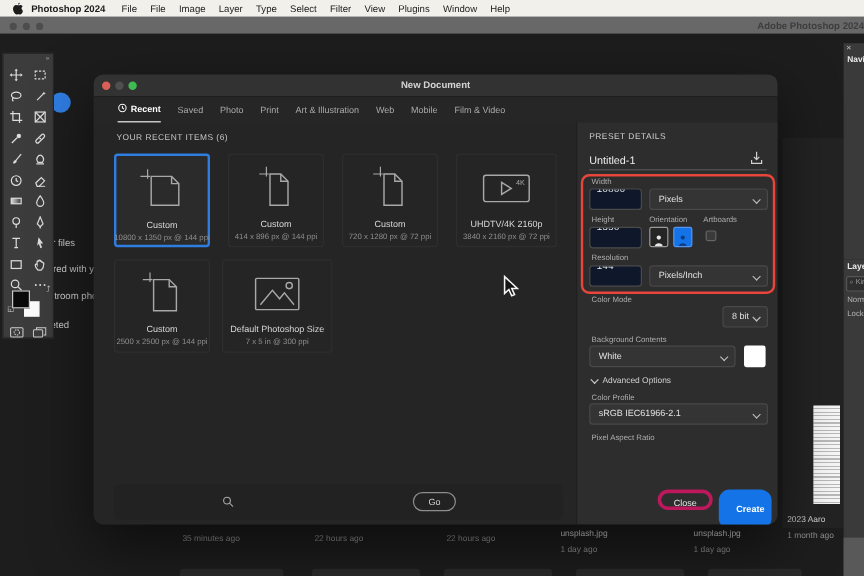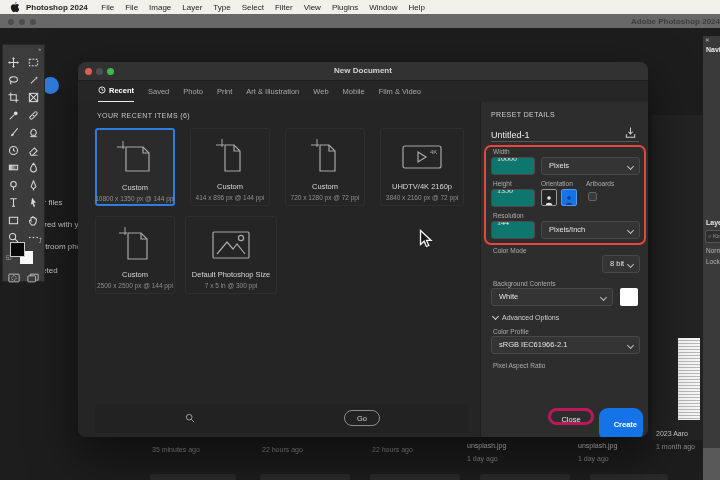--- a/index.html
+++ b/index.html
@@ -72,22 +72,22 @@
         background:transparent;color:#d4d4d4;font-size:7.5px;line-height:14px;text-align:center;box-sizing:border-box;}
   
   .preset-panel{position:absolute;left:402px;top:40px;width:168px;height:335px;background:#2d2d2d;border-left:1px solid #1f1f1f;box-sizing:border-box;}
   .pp-title{position:absolute;left:10px;top:9px;font-size:7px;letter-spacing:.4px;color:#cfcfcf;}
   .doc-name-row{position:absolute;left:10px;top:22px;width:148px;height:17px;border-bottom:1px solid #565656;}
   .doc-name{font-size:9px;color:#ececec;line-height:15px;}
   .save-icon{position:absolute;right:2px;top:1px;}
   .save-icon svg{stroke:#d0d0d0;stroke-width:1.1;fill:none;}
   .red-box{position:absolute;left:3px;top:43px;width:158px;height:96px;border:2.5px solid #e8453c;border-radius:7px;z-index:9;pointer-events:none;}
   .fld-label{position:absolute;font-size:6.5px;color:#adadad;white-space:nowrap;}
-  .num-input{position:absolute;width:44px;height:18px;background:#0f766e;border:1px solid #4a4a4a;border-radius:3px;
-        color:#ececec;font-size:8px;padding:0 0 16px 5px;box-sizing:border-box;font-family:Liberation Serif, serif;outline:none;}
+  .num-input{position:absolute;width:44px;height:18px;background:#0f172a;border:1px solid #4a4a4a;border-radius:3px;
+        color:#ececec;font-size:8px;padding:0 0 16px 5px;box-sizing:border-box;font-family:Liberation Mono, monospace;outline:none;}
   .dropdown{position:absolute;height:18px;background:#343434;border:1px solid #484848;border-radius:3px;box-sizing:border-box;
         font-size:7.5px;color:#e3e3e3;line-height:16px;padding-left:7px;white-space:nowrap;overflow:hidden;}
   .chev{position:absolute;right:6px;top:6px;width:4px;height:4px;border-right:1.2px solid #bdbdbd;border-bottom:1.2px solid #bdbdbd;transform:rotate(45deg);}
   .orient-btn{position:absolute;width:16px;height:17px;border-radius:2px;box-sizing:border-box;display:flex;align-items:flex-end;justify-content:center;}
   .orient-portrait{background:#252525;border:1.5px solid #9a9a9a;}
   .orient-landscape{background:#1473e6;border:1.5px solid #5795ef;}
   .checkbox{position:absolute;width:9px;height:9px;background:#3a3a3a;border:1px solid #646464;border-radius:2px;box-sizing:border-box;}
   .white-swatch{position:absolute;width:18px;height:18px;background:#ffffff;border-radius:2px;}
   .adv-row{position:absolute;left:12px;font-size:7px;color:#d0d0d0;display:flex;align-items:center;gap:4px;}
   .adv-chev{width:4px;height:4px;border-right:1.2px solid #d0d0d0;border-bottom:1.2px solid #d0d0d0;transform:rotate(45deg);margin-top:-2px;}

